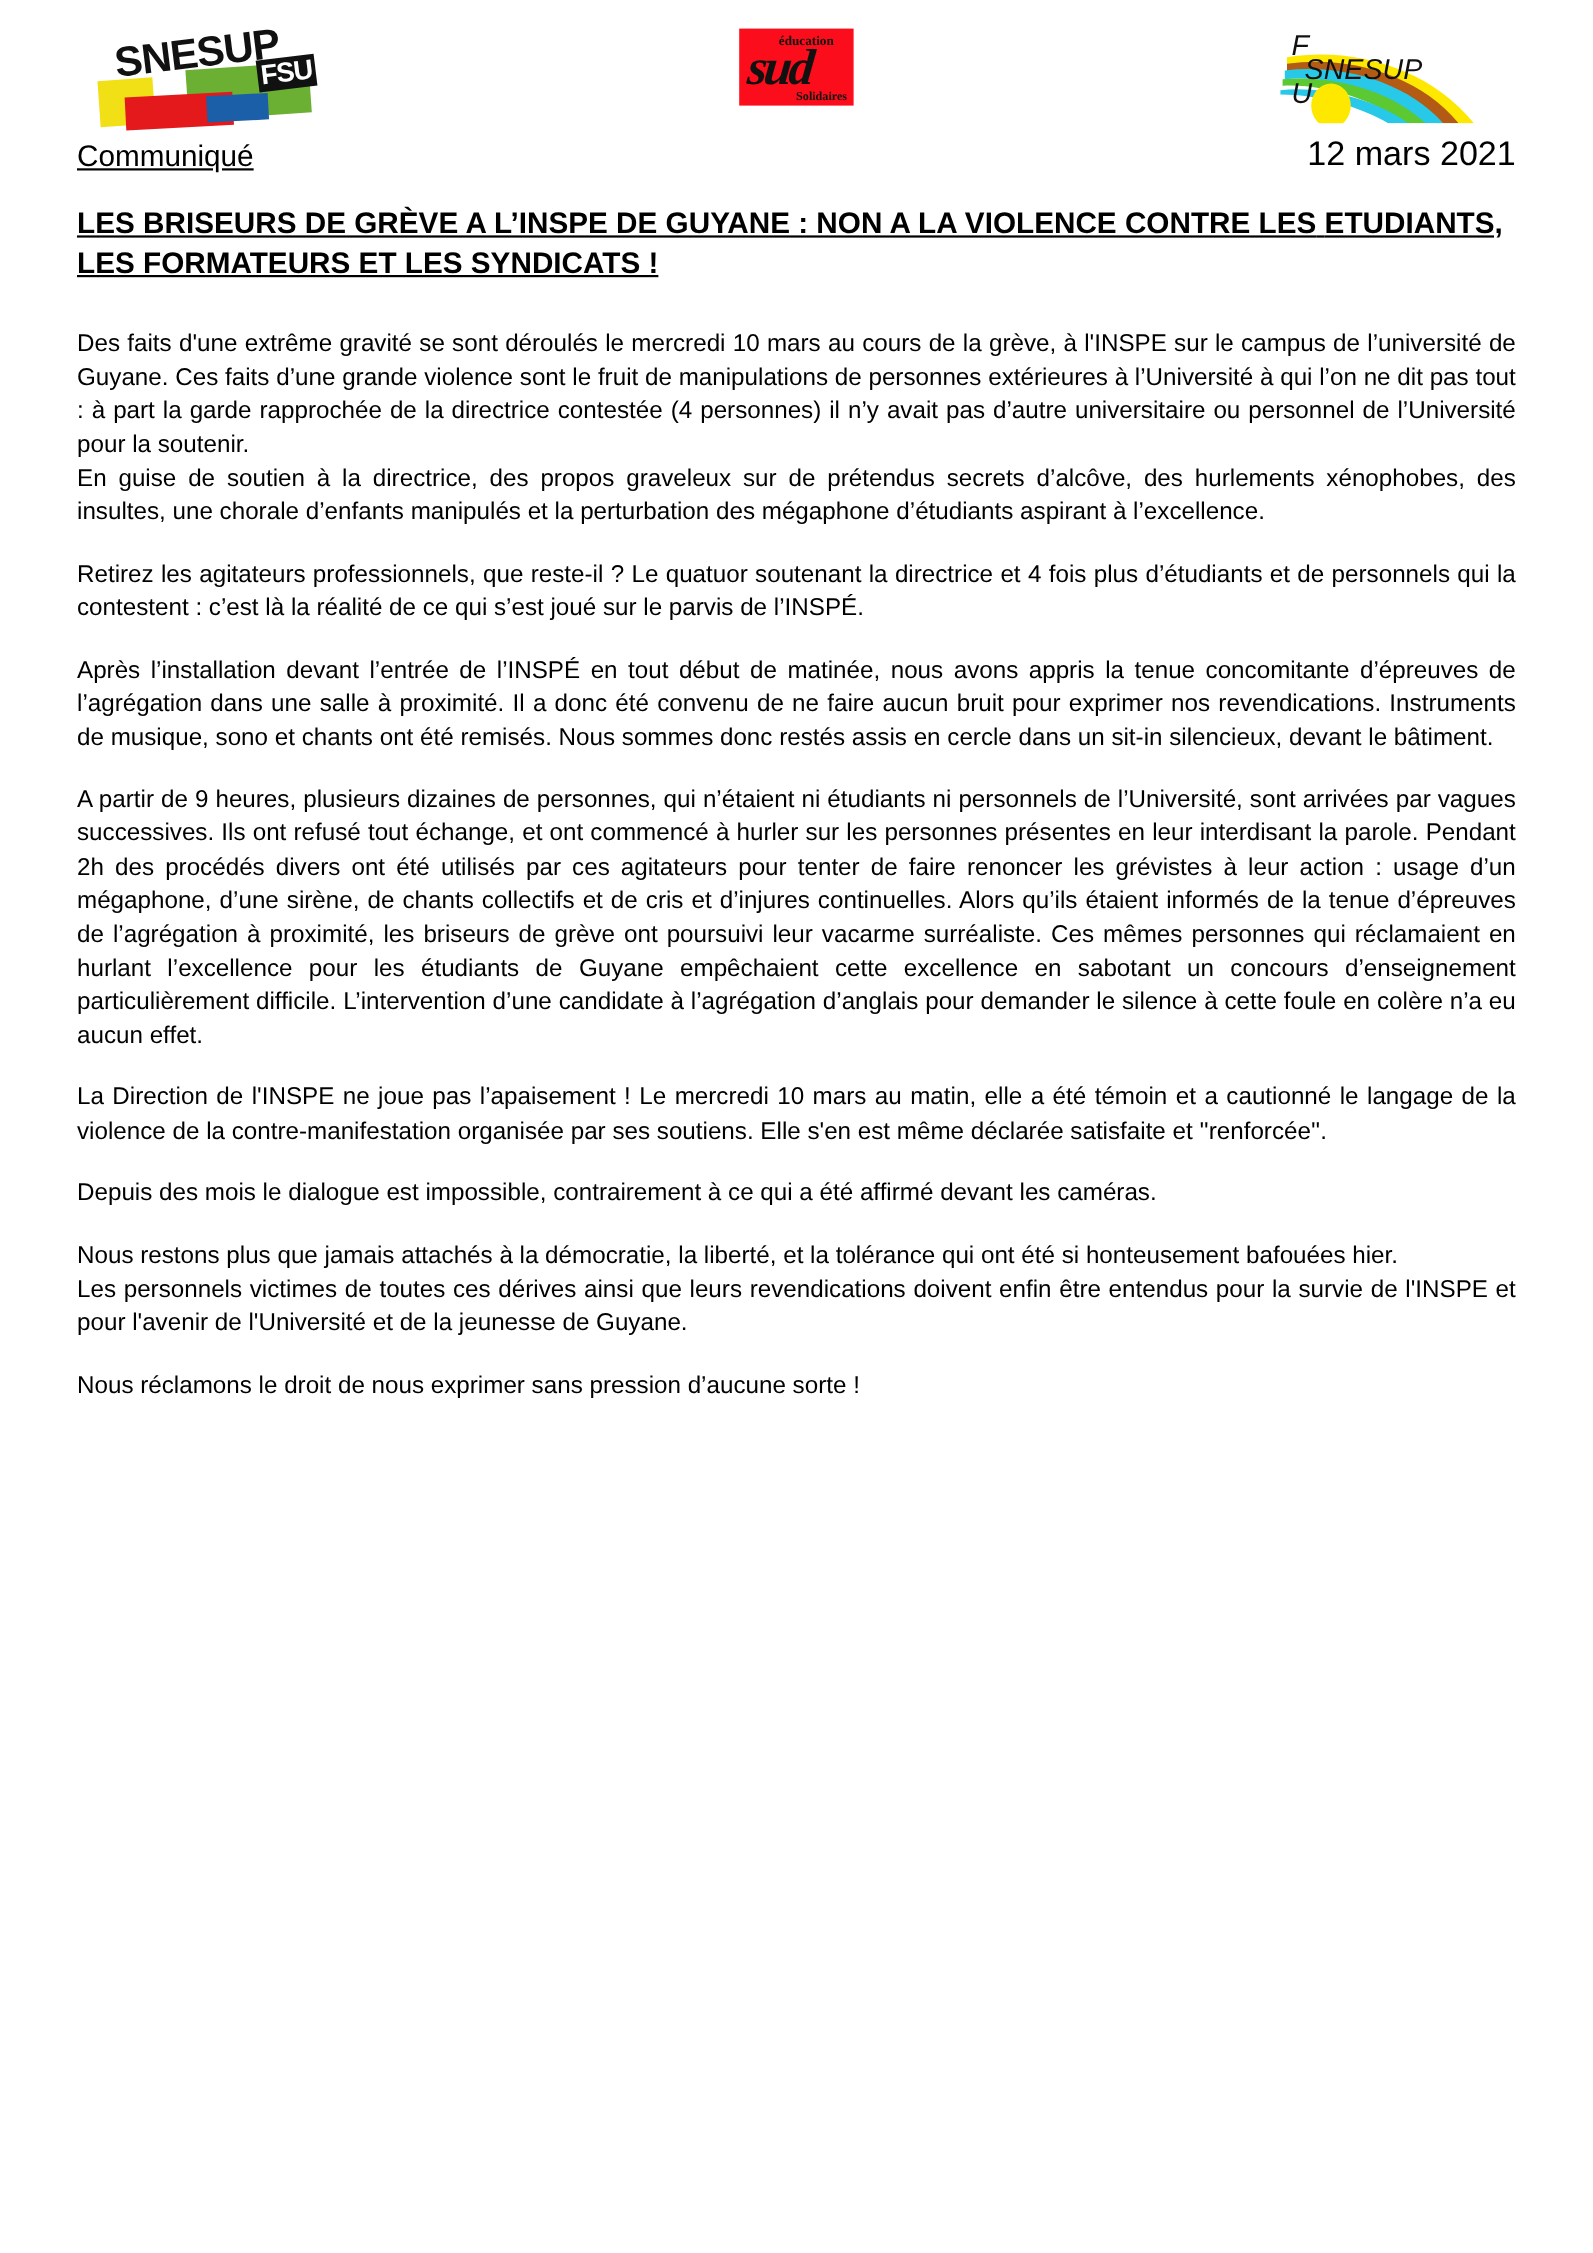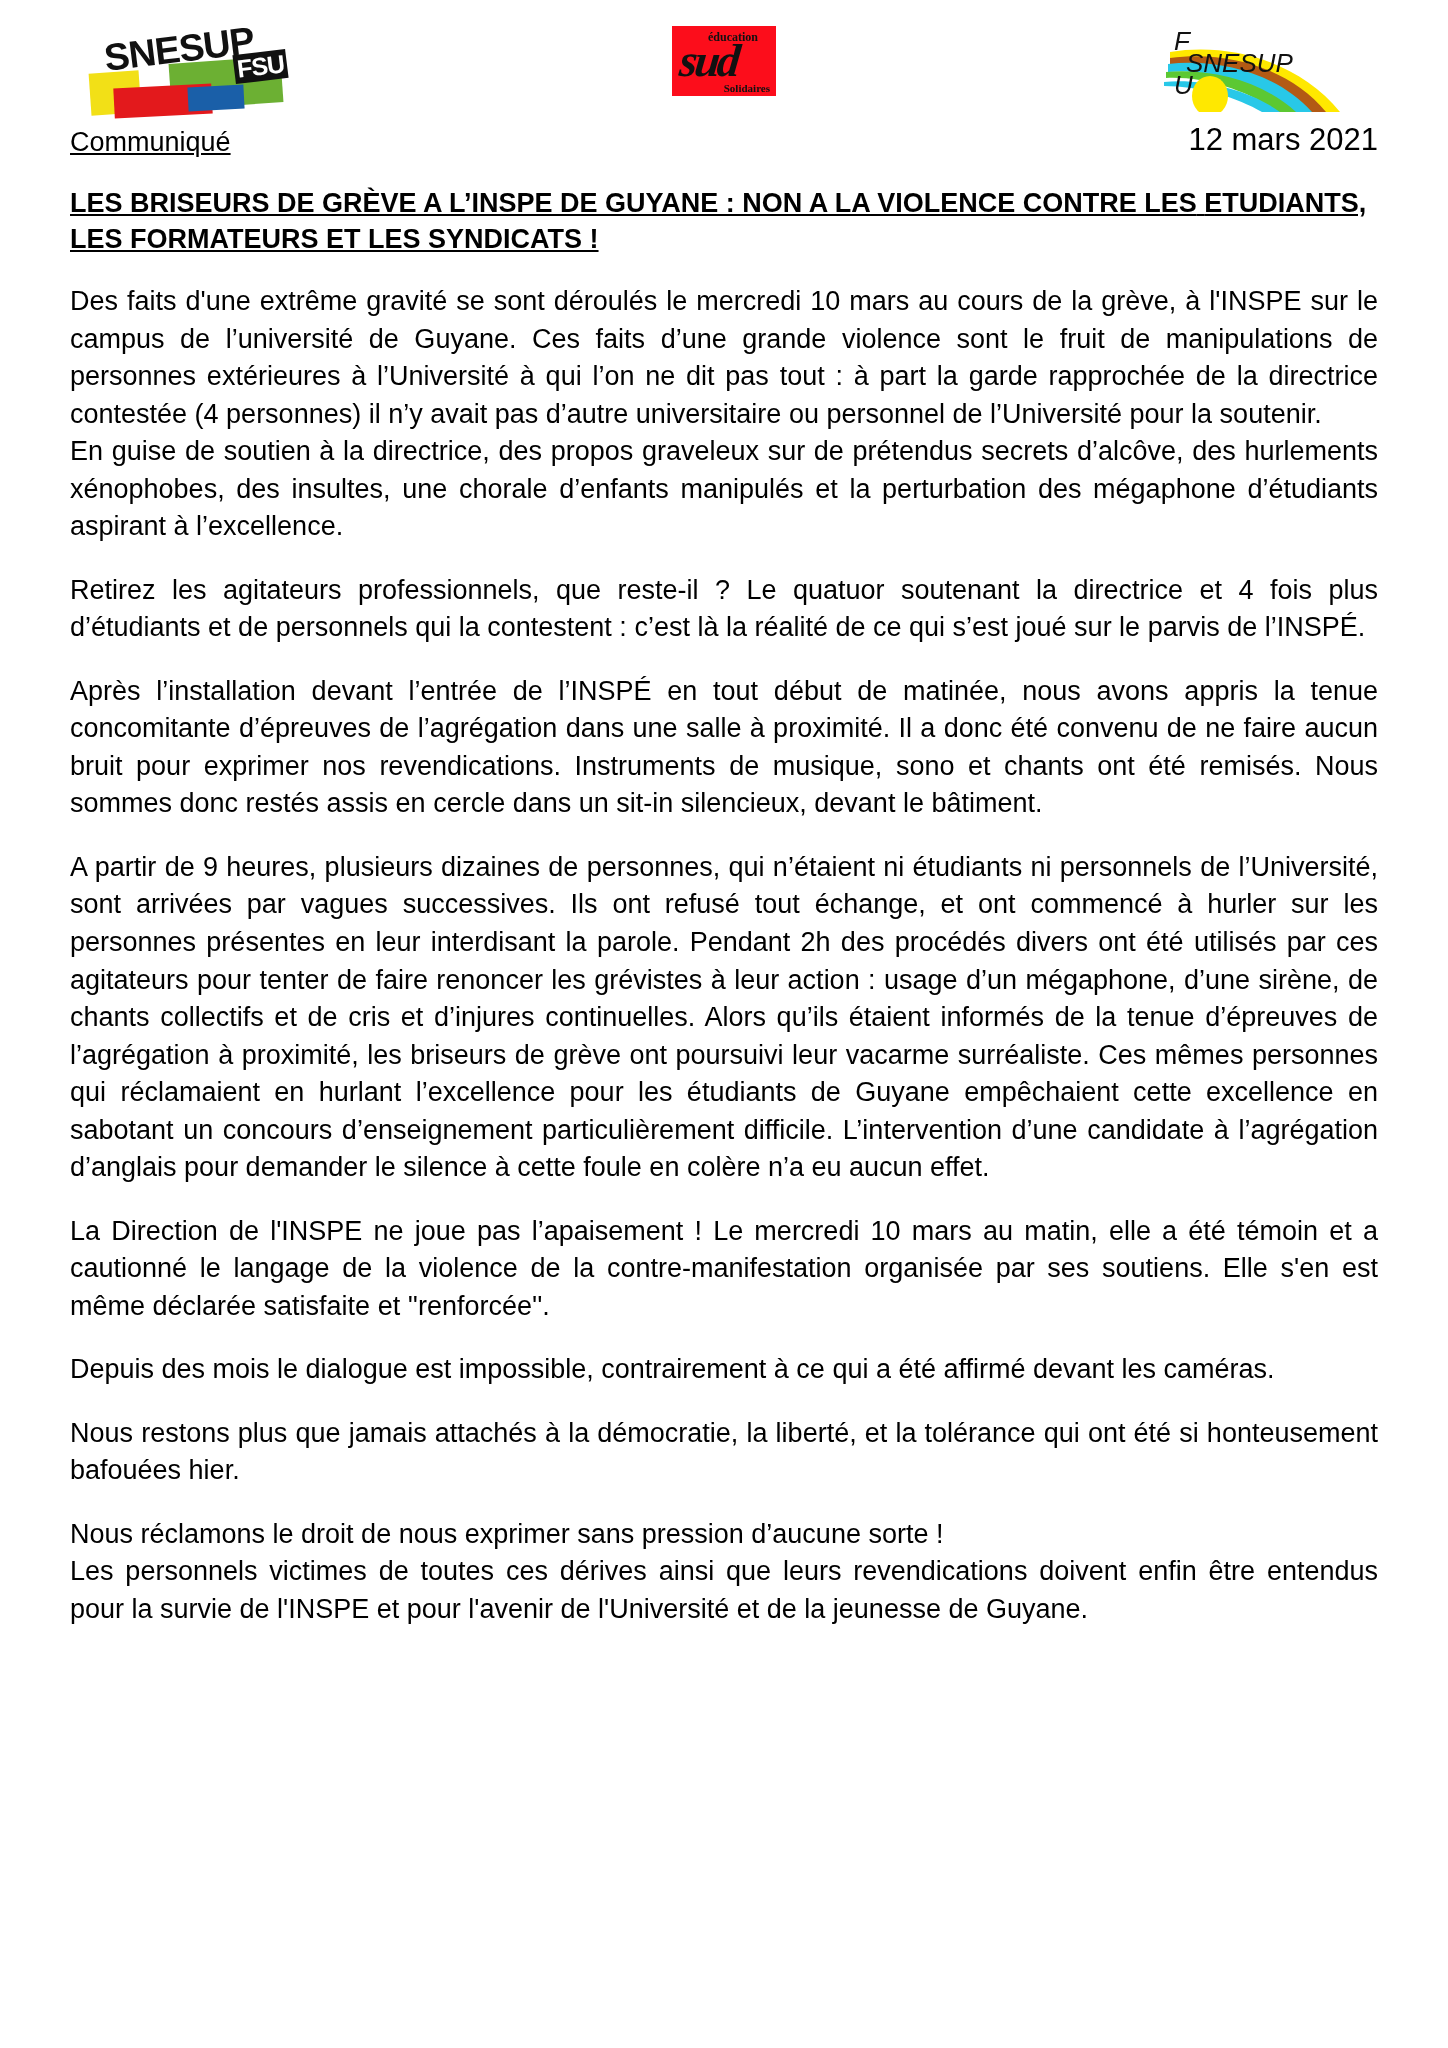--- a/index.html
+++ b/index.html
@@ -133,22 +133,22 @@
     margin-top: 28px;
     font-size: 27px;
     font-weight: bold;
     text-decoration: underline;
     line-height: 1.32;
     letter-spacing: 0px;
   }
 
   
   .body-text {
-    margin-top: 26px;
-    font-size: 27px;
+    margin-top: 40px;
+    font-size: 22px;
     line-height: 1.39;
     text-align: justify;
   }
   .para {
     margin: 0;
   }
   .para + .para { margin-top: 0; }
   .para.gap { margin-top: 26px; }
 </style>
 </head>
@@ -204,17 +204,17 @@
 
   <div class="body-text">
     <p class="para">Des faits d'une extrême gravité se sont déroulés le mercredi 10 mars au cours de la grève, à l'INSPE sur le campus de l’université de Guyane. Ces faits d’une grande violence sont le fruit de manipulations de personnes extérieures à l’Université à qui l’on ne dit pas tout : à part la garde rapprochée de la directrice contestée (4 personnes) il n’y avait pas d’autre universitaire ou personnel de l’Université pour la soutenir.</p>
     <p class="para">En guise de soutien à la directrice, des propos graveleux sur de prétendus secrets d’alcôve, des hurlements xénophobes, des insultes, une chorale d’enfants manipulés et la perturbation des mégaphone d’étudiants aspirant à l’excellence.</p>
     <p class="para gap">Retirez les agitateurs professionnels, que reste-il ? Le quatuor soutenant la directrice et 4 fois plus d’étudiants et de personnels qui la contestent : c’est là la réalité de ce qui s’est joué sur le parvis de l’INSPÉ.</p>
     <p class="para gap">Après l’installation devant l’entrée de l’INSPÉ en tout début de matinée, nous avons appris la tenue concomitante d’épreuves de l’agrégation dans une salle à proximité. Il a donc été convenu de ne faire aucun bruit pour exprimer nos revendications. Instruments de musique, sono et chants ont été remisés. Nous sommes donc restés assis en cercle dans un sit-in silencieux, devant le bâtiment.</p>
     <p class="para gap">A partir de 9 heures, plusieurs dizaines de personnes, qui n’étaient ni étudiants ni personnels de l’Université, sont arrivées par vagues successives. Ils ont refusé tout échange, et ont commencé à hurler sur les personnes présentes en leur interdisant la parole. Pendant 2h des procédés divers ont été utilisés par ces agitateurs pour tenter de faire renoncer les grévistes à leur action : usage d’un mégaphone, d’une sirène, de chants collectifs et de cris et d’injures continuelles. Alors qu’ils étaient informés de la tenue d’épreuves de l’agrégation à proximité, les briseurs de grève ont poursuivi leur vacarme surréaliste. Ces mêmes personnes qui réclamaient en hurlant l’excellence pour les étudiants de Guyane empêchaient cette excellence en sabotant un concours d’enseignement particulièrement difficile. L’intervention d’une candidate à l’agrégation d’anglais pour demander le silence à cette foule en colère n’a eu aucun effet.</p>
     <p class="para gap">La Direction de l'INSPE ne joue pas l’apaisement ! Le mercredi 10 mars au matin, elle a été témoin et a cautionné le langage de la violence de la contre-manifestation organisée par ses soutiens. Elle s'en est même déclarée satisfaite et ''renforcée''.</p>
     <p class="para gap">Depuis des mois le dialogue est impossible, contrairement à ce qui a été affirmé devant les caméras.</p>
     <p class="para gap">Nous restons plus que jamais attachés à la démocratie, la liberté, et la tolérance qui ont été si honteusement bafouées hier.</p>
+    <p class="para">Les personnels victimes de toutes ces dérives ainsi que leurs revendications doivent enfin être entendus pour la survie de l'INSPE et pour l'avenir de l'Université et de la jeunesse de Guyane.</p>
     <p class="para gap">Nous réclamons le droit de nous exprimer sans pression d’aucune sorte !</p>
-    <p class="para">Les personnels victimes de toutes ces dérives ainsi que leurs revendications doivent enfin être entendus pour la survie de l'INSPE et pour l'avenir de l'Université et de la jeunesse de Guyane.</p>
   </div>
 
 </div>
 
 </body></html>

